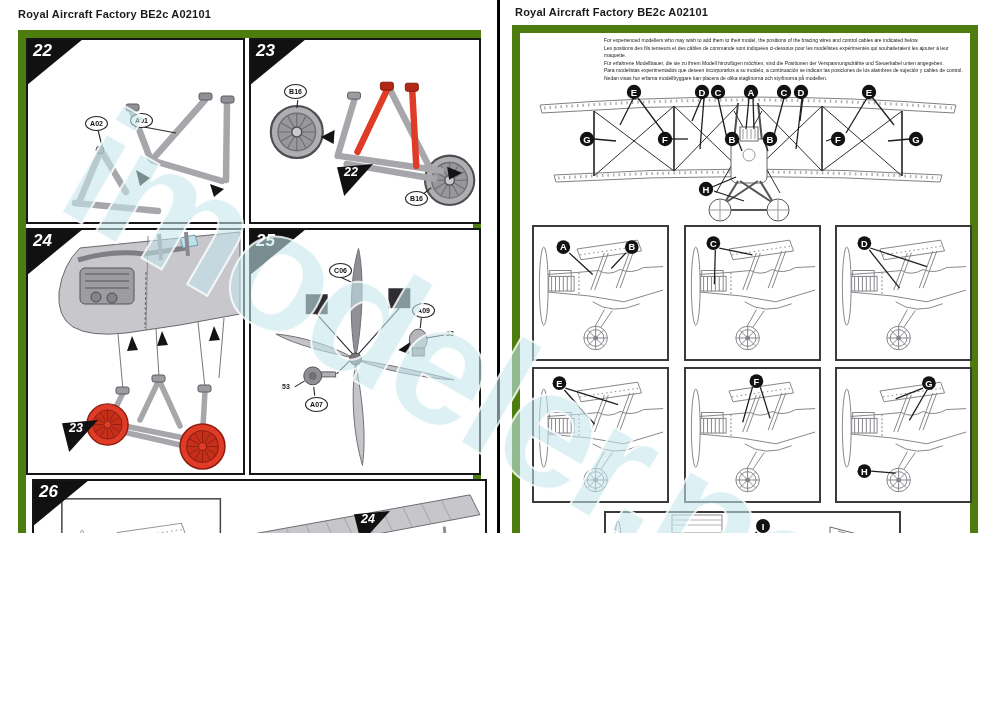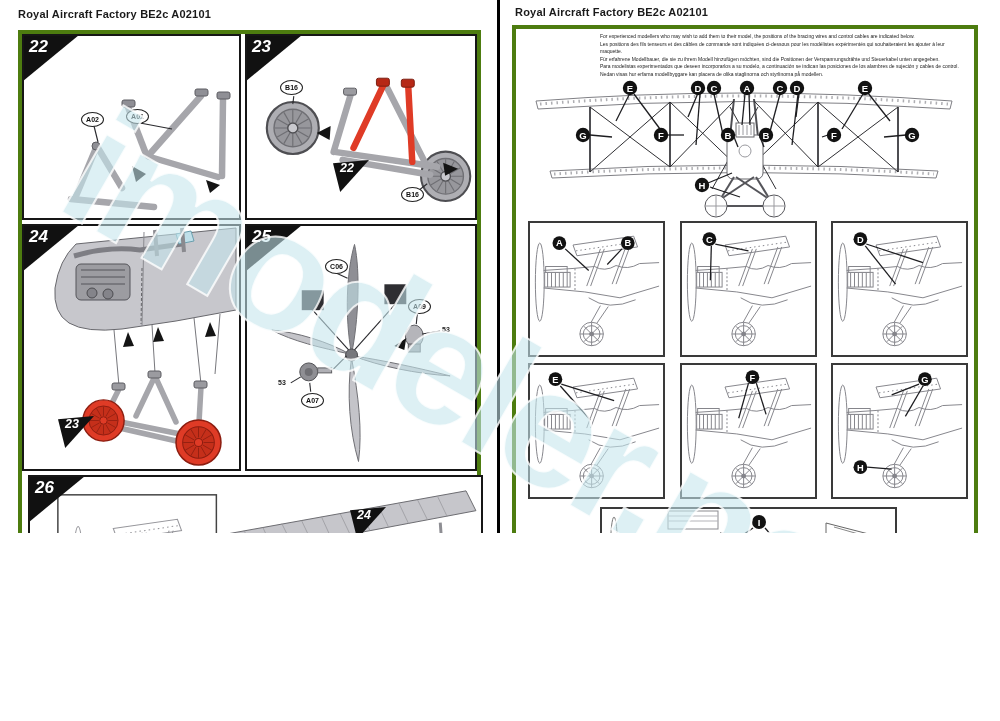--- a/index.html
+++ b/index.html
@@ -1,21 +1,21 @@
 <!DOCTYPE html>
 <html><head>
 <meta charset="utf-8">
 <style>
   html,body{margin:0;padding:0;}
   #root{position:relative;width:1000px;height:533px;background:#fff;overflow:hidden;
         font-family:"Liberation Sans",sans-serif;color:#111;}
   .hdr{position:absolute;font-size:11px;font-weight:bold;letter-spacing:.2px;color:#1a1a1a;white-space:nowrap;}
   .pageno{position:absolute;font-size:8px;color:#333;text-align:center;}
   #divider{position:absolute;left:497px;top:0;width:3px;height:721px;background:#000;}
-  .frame{position:absolute;border:4px solid #4d7c0f;box-sizing:border-box;background:#fff;}
+  .frame{position:absolute;border:8px solid #4d7c0f;box-sizing:border-box;background:#fff;}
   .panel{position:absolute;border:2px solid #161616;box-sizing:border-box;background:#fff;overflow:hidden;}
   .panel svg.art{position:absolute;left:0;top:0;}
   .corner{position:absolute;left:-1px;top:-1px;width:56px;height:46px;background:#111;
           clip-path:polygon(0 0,100% 0,0 100%);z-index:5;}
   .corner span{position:absolute;left:6px;top:2px;color:#fff;font-size:17px;font-weight:bold;font-style:italic;}
   .flag{position:absolute;width:36px;height:32px;background:#111;
         clip-path:polygon(0 10%,100% 0,20% 100%);z-index:6;}
   .flag span{position:absolute;left:7px;top:1px;color:#fff;font-size:12.5px;font-weight:bold;font-style:italic;}
   .plabel{position:absolute;min-width:17px;height:13px;padding:0 2px;border:1.3px solid #222;border-radius:50%;
           background:#fff;font-size:7px;font-weight:bold;display:flex;align-items:center;justify-content:center;z-index:6;}

